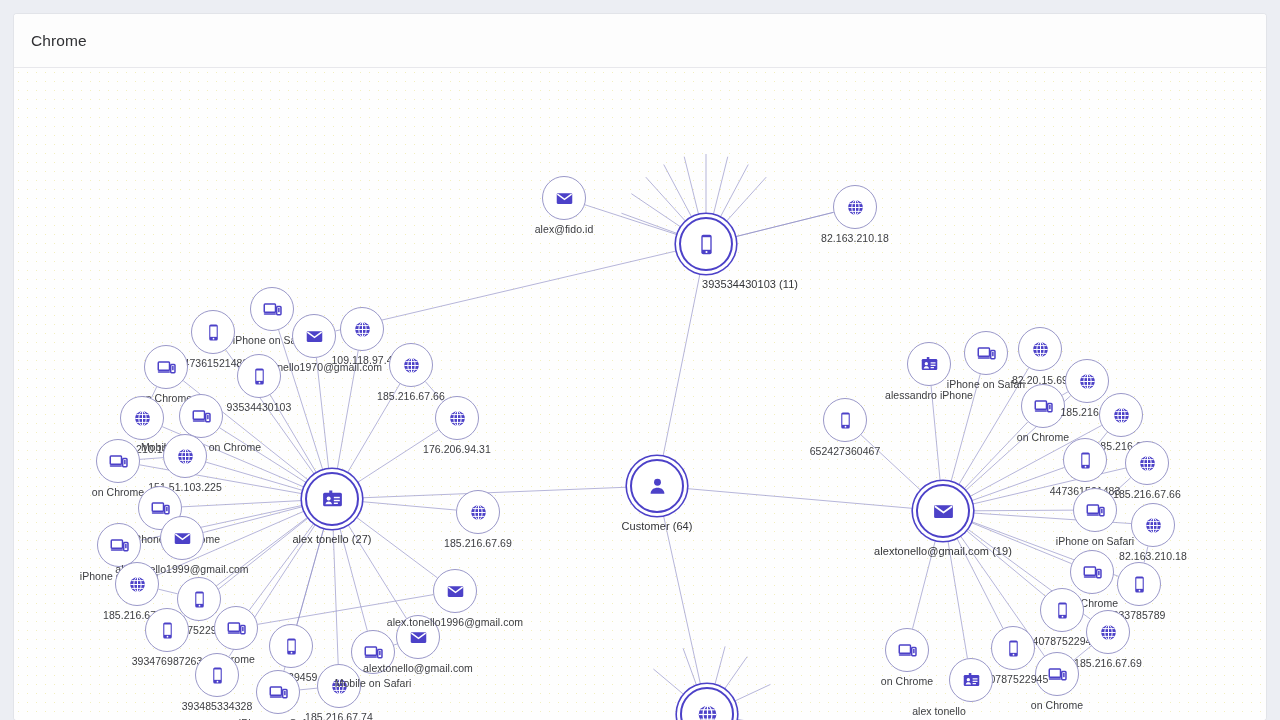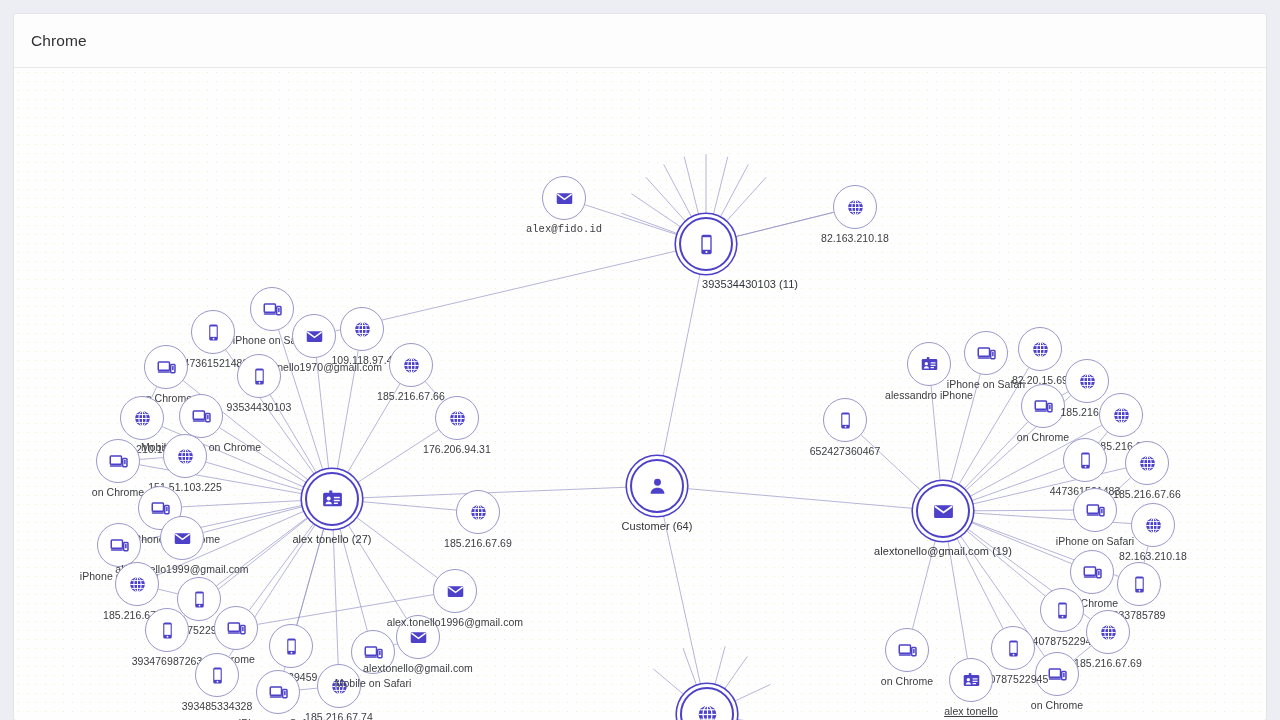--- a/index.html
+++ b/index.html
@@ -245,21 +245,21 @@
           </span>
         </div>
         <div class="node small" style="left: 550px; top: 130px;">
           <span class="glyph">
             <svg width="19" height="19" viewBox="0 0 24 24">
               <rect x="2.2" y="5.4" width="19.6" height="13.4" rx="1.4" fill="#4c41c8"></rect>
               <path d="M3 6.6 12 13l9-6.4" fill="none" stroke="#fff" stroke-width="1.9"></path>
             </svg>
           </span>
         </div>
-        <div class="node-label" style="left: 550px; top: 155px; font-family: Liberation Mono, monospace;">alex@fido.id</div>
+        <div class="node-label" style="left: 550px; top: 155px;">alex@fido.id</div>
         <div class="node small" style="left: 841px; top: 139px;">
           <span class="glyph">
             <svg width="19" height="19" viewBox="0 0 24 24">
               <circle cx="12" cy="12" r="9.2" fill="#4c41c8"></circle>
               <g stroke="#fff" stroke-width="1.25" fill="none">
                 <path d="M2.9 12h18.2"></path>
                 <path d="M12 2.8v18.4"></path>
                 <ellipse cx="12" cy="12" rx="4.6" ry="9.1"></ellipse>
                 <path d="M4.6 7.1h14.8"></path>
                 <path d="M4.6 16.9h14.8"></path>
@@ -798,21 +798,21 @@
               <rect x="2.2" y="5" width="19.6" height="14" rx="1.6" fill="#4c41c8"></rect>
               <circle cx="8" cy="11" r="2.1" fill="#fff"></circle>
               <path d="M4.6 17c.5-2 1.9-2.8 3.4-2.8S11 15 11.5 17z" fill="#fff"></path>
               <rect x="13.4" y="9.2" width="6.2" height="1.5" fill="#fff"></rect>
               <rect x="13.4" y="12.3" width="6.2" height="1.5" fill="#fff"></rect>
               <rect x="13.4" y="15.2" width="4.2" height="1.5" fill="#fff"></rect>
               <rect x="8.6" y="2.6" width="3.2" height="3" fill="#4c41c8"></rect>
             </svg>
           </span>
         </div>
-        <div class="node-label" style="left: 957px; top: 637px; text-decoration: underline;">alex tonello</div>
+        <div class="node-label" style="left: 925px; top: 637px;">alex tonello</div>
         <div class="node small" style="left: 893px; top: 582px;">
           <span class="glyph">
             <svg width="19" height="19" viewBox="0 0 24 24">
               <rect x="1.6" y="5.2" width="14.2" height="10.2" rx="1" fill="none" stroke="#4c41c8" stroke-width="1.9"></rect>
               <rect x="1.0" y="16.6" width="15.4" height="1.9" rx=".9" fill="#4c41c8"></rect>
               <rect x="17.3" y="8.1" width="5.4" height="10.4" rx="1" fill="none" stroke="#4c41c8" stroke-width="1.9"></rect>
               <rect x="19.1" y="10.1" width="1.9" height="5.3" fill="#4c41c8"></rect>
             </svg>
           </span>
         </div>

